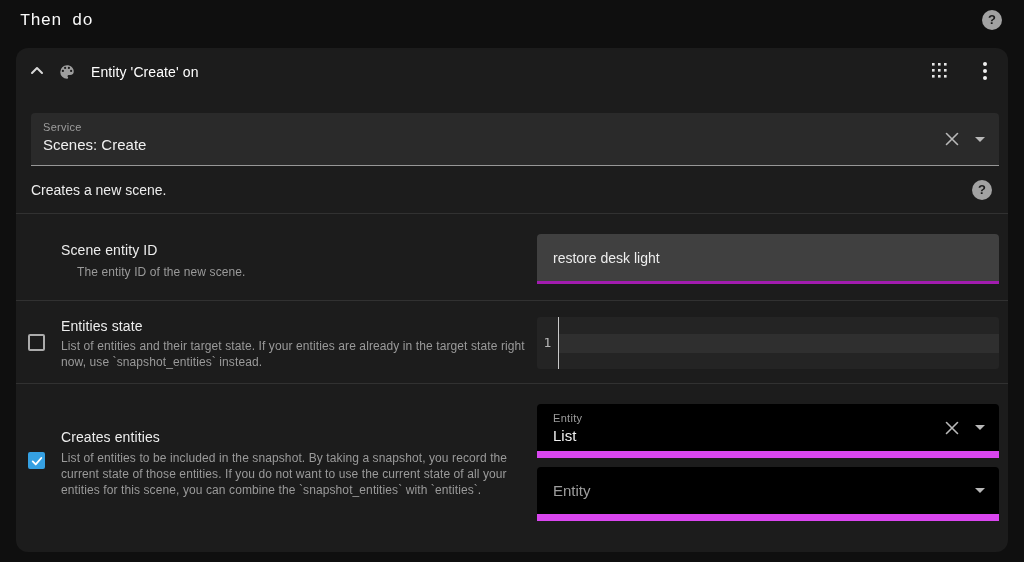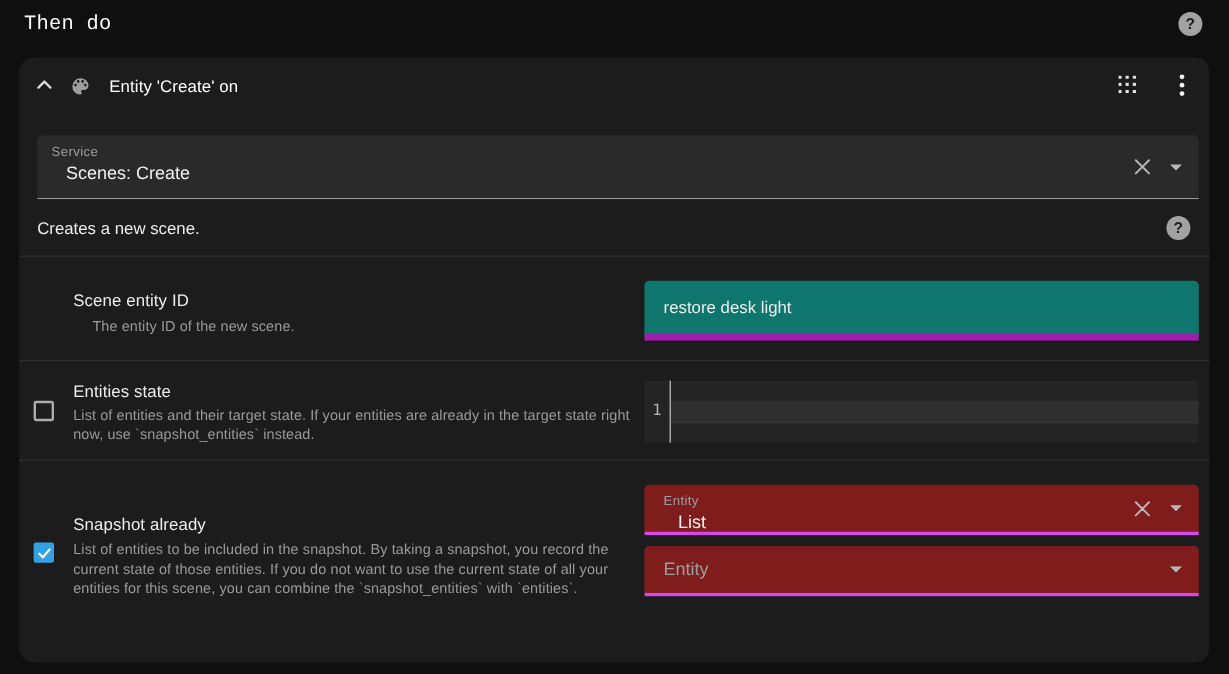--- a/index.html
+++ b/index.html
@@ -43,21 +43,21 @@
     position:relative;
     margin:17px 9px 0 15px;
     height:53px;
     background:#2a2a2a;
     border-radius:4px 4px 0 0;
     border-bottom:1px solid #979797;
     padding:8px 90px 0 12px;
     cursor:pointer;
   }
   .field-label { font-size:11px; color:#9e9e9e; letter-spacing:.3px; }
-  .field-value { font-size:15px; color:#f0f0f0; margin-top:3px;margin-left:12px; }
+  .field-value { font-size:15px; color:#f0f0f0; margin-top:3px; }
   .field-icons {
     position:absolute; right:14px; top:0; bottom:0;
     display:flex; align-items:center; gap:16px;
   }
   .caret-down {
     width:0; height:0;
     border-left:5px solid transparent; border-right:5px solid transparent;
     border-top:5px solid #b8b8b8; cursor:pointer;
   }
   .service-desc {
@@ -93,46 +93,46 @@
     display:flex; align-items:center; justify-content:center;
   }
   .checkbox svg { display:none; }
   .checkbox.checked { background:#35a0e2; border-color:#35a0e2; }
   .checkbox.checked svg { display:block; }
   .cb-row2 { top:33px; }
   .cb-row3 { top:68px; }
 
   .text-input {
     width:100%; height:50px;
-    background:#0f766e; border:none;
-    border-bottom:6px solid #a21caf;
+    background:#404040; border:none;
+    border-bottom:3px solid #a21caf;
     border-radius:4px 4px 0 0;
     padding:0 16px;
     font-family:inherit; font-size:14px; color:#ededed;
     outline:none;
   }
 
   .yaml-editor {
     position:relative; height:52px;
     background:#242424; border-radius:3px;
     overflow:hidden; cursor:text;
   }
   .editor-active-line { position:absolute; left:22px; right:0; top:17px; height:19px; background:#2f2f2f; }
   .editor-cursor { position:absolute; left:21px; top:0; bottom:0; width:1px; background:#c9c9c9; }
   .editor-gutter {
     position:absolute; left:0; top:0; bottom:0; width:21px;
     font-family:"DejaVu Sans Mono","Liberation Mono",monospace;
     font-size:13px; color:#b5b5b5; text-align:center; line-height:52px;
   }
 
   .entity-picker {
-    position:relative; height:42px;
-    background:#7f1d1d;
+    position:relative; height:54px;
+    background:#000000;
     border-radius:4px 4px 0 0;
-    border-bottom:3px solid #d946ef;
+    border-bottom:7px solid #d946ef;
     padding:8px 90px 0 16px;
     cursor:pointer;
   }
   .entity-picker + .entity-picker { margin-top:9px; }
   .picker-placeholder-only { display:flex; align-items:center; padding-top:0; }
   .picker-placeholder { font-size:15px; color:#9e9e9e; }
 </style>
 </head>
 <body>
 
@@ -239,21 +239,21 @@
 
   <div class="divider"></div>
 
   <div class="param-row row-3">
     <div class="checkbox cb-row3 checked">
       <svg width="12" height="12" viewBox="0 0 14 14">
           <polyline points="2,7.5 5.5,11 12,3.5" fill="none" stroke="#fff" stroke-width="2.2" stroke-linecap="round" stroke-linejoin="round"></polyline>
         </svg>
     </div>
     <div class="param-left">
-      <div class="param-title">Snapshot already</div>
+      <div class="param-title">Creates entities</div>
       <div class="param-desc">List of entities to be included in the snapshot. By taking a snapshot, you record the current state of those entities. If you do not want to use the current state of all your entities for this scene, you can combine the `snapshot_entities` with `entities`.</div>
     </div>
     <div class="param-right">
       <div class="entity-picker">
         <div class="field-label">Entity</div>
         <div class="field-value">List</div>
         <div class="field-icons">
           <span class="icon-btn">
             <svg width="14" height="14" viewBox="0 0 14 14">
                 <path d="M1.5 1.5 L12.5 12.5 M12.5 1.5 L1.5 12.5" stroke="#b8b8b8" stroke-width="1.6" stroke-linecap="round"></path>

